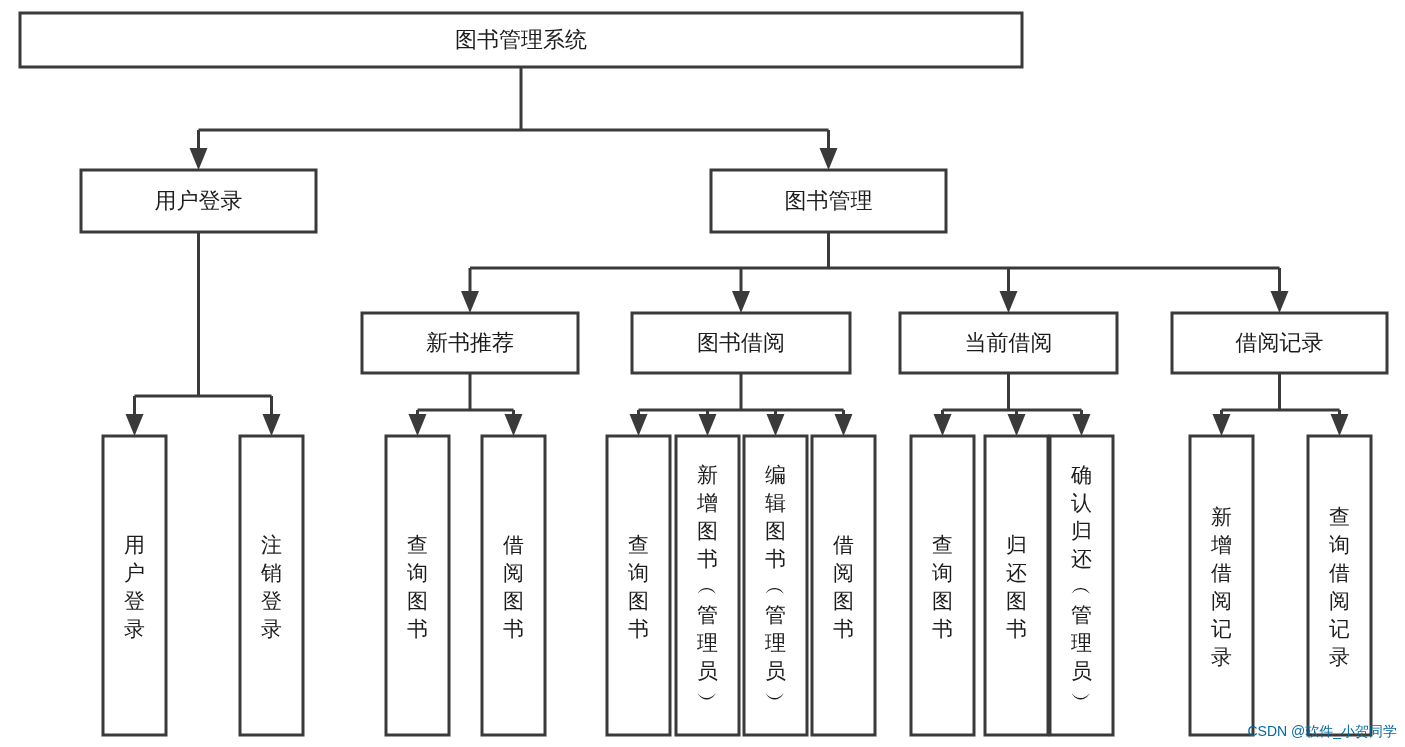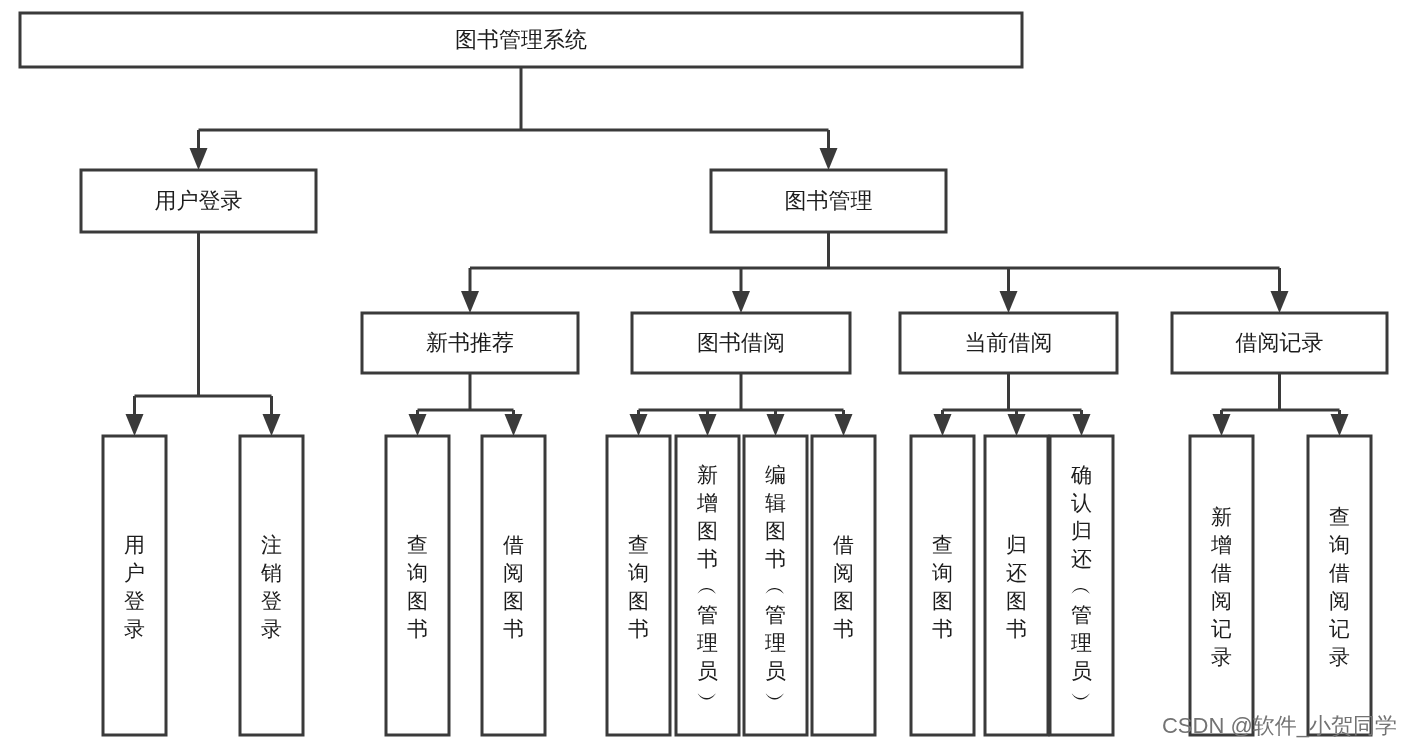--- a/index.html
+++ b/index.html
@@ -8,21 +8,21 @@
   #stage{position:relative;width:1405px;height:747px;background:#fff;}
   svg#diagram{position:absolute;left:0;top:0;width:1405px;height:747px;}
   .nodebox{fill:#ffffff;stroke:#3a3a3a;stroke-width:3;}
   .leafbox{fill:#ffffff;stroke:#3a3a3a;stroke-width:3;}
   .conn{stroke:#3a3a3a;stroke-width:3;fill:none;}
   .arrowhead{fill:#3a3a3a;stroke:none;}
   .hlabel{font-family:"Liberation Sans","DejaVu Sans",sans-serif;
           font-size:22px;fill:#1c1c1c;text-anchor:middle;dominant-baseline:middle;}
   .vlabel{font-family:"Liberation Sans","DejaVu Sans",sans-serif;
           font-size:21px;fill:#1c1c1c;text-anchor:middle;}
-  .watermark{position:absolute;right:8px;bottom:6px;font-size:22px;color:#737373;
+  .watermark{position:absolute;right:8px;bottom:6px;font-size:14px;color:#0369a1;
              font-family:"Liberation Sans","DejaVu Sans",sans-serif;white-space:nowrap;}
 </style>
 </head>
 <body>
 
 <div id="stage">
   <svg id="diagram" viewBox="0 0 1405 747">
     <g id="connectors">
         <line x1="521" y1="67" x2="521" y2="130" class="conn"></line>
         <line x1="198.5" y1="130" x2="828.5" y2="130" class="conn"></line>

